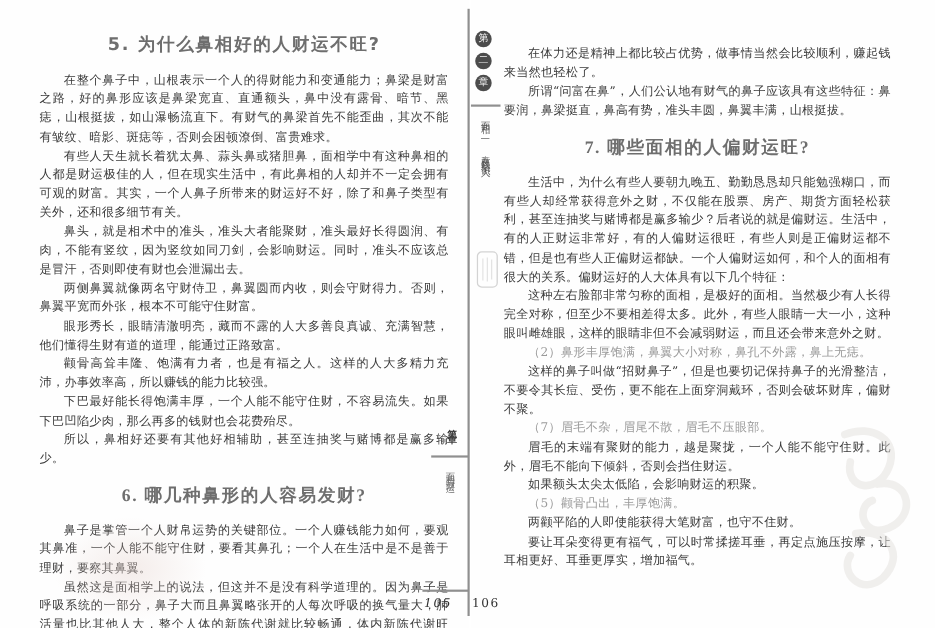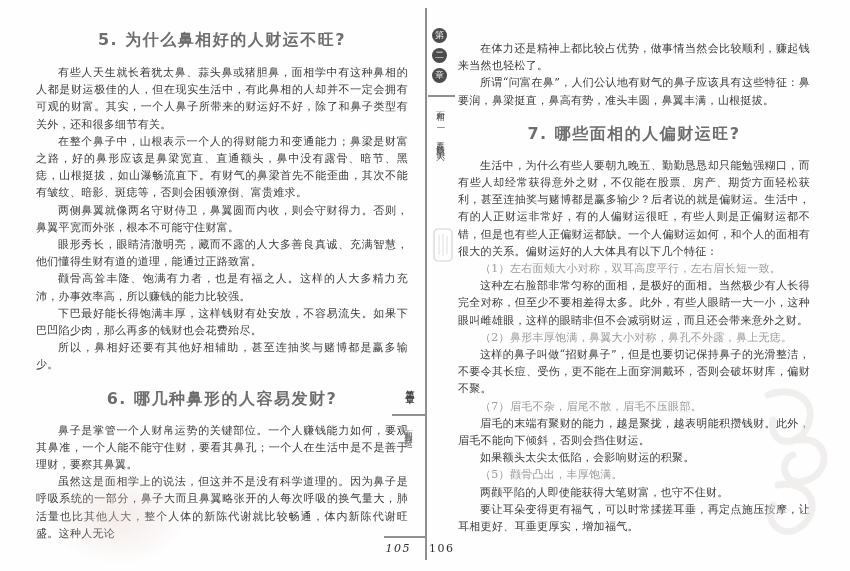--- a/index.html
+++ b/index.html
@@ -18,21 +18,21 @@
 
   .content p{
     margin:0;font-size:11px;line-height:17.2px;color:#3b3b3b;
     text-indent:2em;text-align:justify;letter-spacing:0.3px;
   }
   .content p.feature-item{color:#9a9a9a;}
   h2.section-heading{
     font-family:"DejaVu Sans", sans-serif;font-size:16px;font-weight:bold;
     color:#6e6e6e;text-align:center;letter-spacing:1.5px;margin:6px 0 13px;
   }
-  h2.section-heading.mid{margin:15px 0 12px;}
+  h2.section-heading.mid{margin:15px 0 12px;font-family:Liberation Serif, serif;}
 
   
   .vert{writing-mode:vertical-rl;text-orientation:upright;}
   .tab-rule{position:absolute;height:0;border-top:2px solid #8f8f8f;}
   .chapter-vert{
     position:absolute;font-family:"DejaVu Sans", sans-serif;font-weight:bold;
     font-size:9px;color:#3f3f3f;letter-spacing:2px;
   }
   .title-vert{
     position:absolute;font-family:"DejaVu Sans", sans-serif;
@@ -65,26 +65,27 @@
     background:radial-gradient(ellipse at center, rgba(226,206,200,0.38), rgba(255,255,255,0) 70%);
   }
   .watermark{position:absolute;right:2px;bottom:12px;opacity:0.5;}
 </style>
 </head>
 <body>
 
 <div class="page" id="left-page">
   <div class="content">
     <h2 class="section-heading">5. 为什么鼻相好的人财运不旺?</h2>
+    <p>在整个鼻子中，山根表示一个人的得财能力和变通能力；鼻梁是财富之路，好的鼻形应该是鼻梁宽直、直通额头，鼻中没有露骨、暗节、黑痣，山根挺拔，如山瀑畅流直下。有财气的鼻梁首先不能歪曲，其次不能有皱纹、暗影、斑痣等，否则会困顿潦倒、富贵难求。</p>
     <p>有些人天生就长着犹太鼻、蒜头鼻或猪胆鼻，面相学中有这种鼻相的人都是财运极佳的人，但在现实生活中，有此鼻相的人却并不一定会拥有可观的财富。其实，一个人鼻子所带来的财运好不好，除了和鼻子类型有关外，还和很多细节有关。</p>
-    <p>在整个鼻子中，山根表示一个人的得财能力和变通能力；鼻梁是财富之路，好的鼻形应该是鼻梁宽直、直通额头，鼻中没有露骨、暗节、黑痣，山根挺拔，如山瀑畅流直下。有财气的鼻梁首先不能歪曲，其次不能有皱纹、暗影、斑痣等，否则会困顿潦倒、富贵难求。</p>
+    <p>鼻头，就是相术中的准头，准头大者能聚财，准头最好长得圆润、有肉，不能有竖纹，因为竖纹如同刀剑，会影响财运。同时，准头不应该总是冒汗，否则即使有财也会泄漏出去。</p>
     <p>两侧鼻翼就像两名守财侍卫，鼻翼圆而内收，则会守财得力。否则，鼻翼平宽而外张，根本不可能守住财富。</p>
     <p>眼形秀长，眼睛清澈明亮，藏而不露的人大多善良真诚、充满智慧，他们懂得生财有道的道理，能通过正路致富。</p>
     <p>颧骨高耸丰隆、饱满有力者，也是有福之人。这样的人大多精力充沛，办事效率高，所以赚钱的能力比较强。</p>
-    <p>下巴最好能长得饱满丰厚，这样钱财有处安放，不容易流失。如果下巴凹陷少肉，那么再多的钱财也会花费殆尽。</p>
+    <p>下巴最好能长得饱满丰厚，一个人能不能守住财，不容易流失。如果下巴凹陷少肉，那么再多的钱财也会花费殆尽。</p>
     <p>所以，鼻相好还要有其他好相辅助，甚至连抽奖与赌博都是赢多输少。</p>
     <h2 class="section-heading mid">6. 哪几种鼻形的人容易发财?</h2>
     <p>鼻子是掌管一个人财帛运势的关键部位。一个人赚钱能力如何，要观其鼻准，一个人能不能守住财，要看其鼻孔；一个人在生活中是不是善于理财，要察其鼻翼。</p>
     <p>虽然这是面相学上的说法，但这并不是没有科学道理的。因为鼻子是呼吸系统的一部分，鼻子大而且鼻翼略张开的人每次呼吸的换气量大，肺活量也比其他人大，整个人体的新陈代谢就比较畅通，体内新陈代谢旺盛。这种人无论</p>
   </div>
 
   <div class="chapter-vert vert">第二章</div>
   <div class="tab-rule r1"></div>
   <div class="title-vert vert">面相与财运</div>
   <div class="tab-rule r2"></div>
@@ -108,26 +109,25 @@
       <path d="M6 7 L6 27 M10 6 L10 28 M14 8 L14 26" stroke="#d8d8d8" stroke-width="1" fill="none"></path>
     </svg>
   </div>
 
   <div class="content">
     <p>在体力还是精神上都比较占优势，做事情当然会比较顺利，赚起钱来当然也轻松了。</p>
     <p>所谓“问富在鼻”，人们公认地有财气的鼻子应该具有这些特征：鼻要润，鼻梁挺直，鼻高有势，准头丰圆，鼻翼丰满，山根挺拔。</p>
     <h2 class="section-heading mid">7. 哪些面相的人偏财运旺?</h2>
     <p>生活中，为什么有些人要朝九晚五、勤勤恳恳却只能勉强糊口，而有些人却经常获得意外之财，不仅能在股票、房产、期货方面轻松获利，甚至连抽奖与赌博都是赢多输少？后者说的就是偏财运。生活中，有的人正财运非常好，有的人偏财运很旺，有些人则是正偏财运都不错，但是也有些人正偏财运都缺。一个人偏财运如何，和个人的面相有很大的关系。偏财运好的人大体具有以下几个特征：</p>
 
-    <p class="feature-item">（1）左右面颊大小对称，双耳高度平行，左右眉长短一致。</p>
     <p>这种左右脸部非常匀称的面相，是极好的面相。当然极少有人长得完全对称，但至少不要相差得太多。此外，有些人眼睛一大一小，这种眼叫雌雄眼，这样的眼睛非但不会减弱财运，而且还会带来意外之财。</p>
     <p class="feature-item">（2）鼻形丰厚饱满，鼻翼大小对称，鼻孔不外露，鼻上无痣。</p>
     <p>这样的鼻子叫做“招财鼻子”，但是也要切记保持鼻子的光滑整洁，不要令其长痘、受伤，更不能在上面穿洞戴环，否则会破坏财库，偏财不聚。</p>
     <p class="feature-item">（7）眉毛不杂，眉尾不散，眉毛不压眼部。</p>
-    <p>眉毛的末端有聚财的能力，越是聚拢，越表明能积攒钱财。此外，眉毛不能向下倾斜，否则会挡住财运。</p>
+    <p>眉毛的末端有聚财的能力，越是聚拢，一个人能不能守住财。此外，眉毛不能向下倾斜，否则会挡住财运。</p>
     <p>如果额头太尖太低陷，会影响财运的积聚。</p>
     <p class="feature-item">（5）颧骨凸出，丰厚饱满。</p>
     <p>两颧平陷的人即使能获得大笔财富，也守不住财。</p>
     <p>要让耳朵变得更有福气，可以时常揉搓耳垂，再定点施压按摩，让耳相更好、耳垂更厚实，增加福气。</p>
   </div>
 
   <div class="pagenum">106</div>
 
   <div class="watermark">
     <svg width="110" height="190" viewBox="0 0 110 190">

